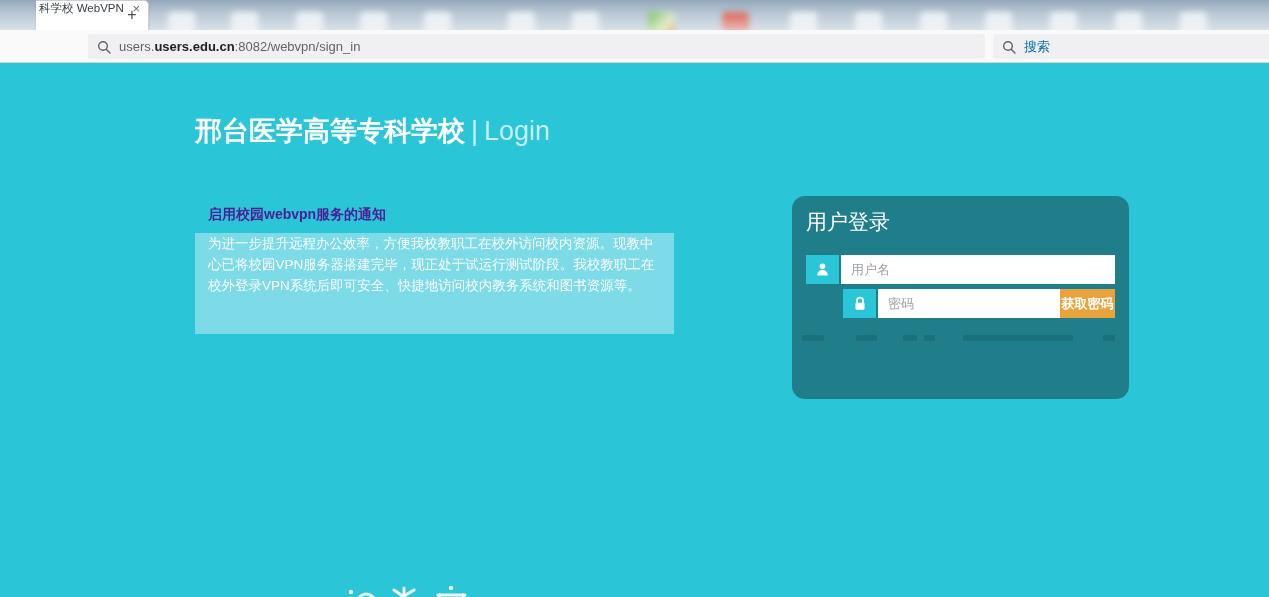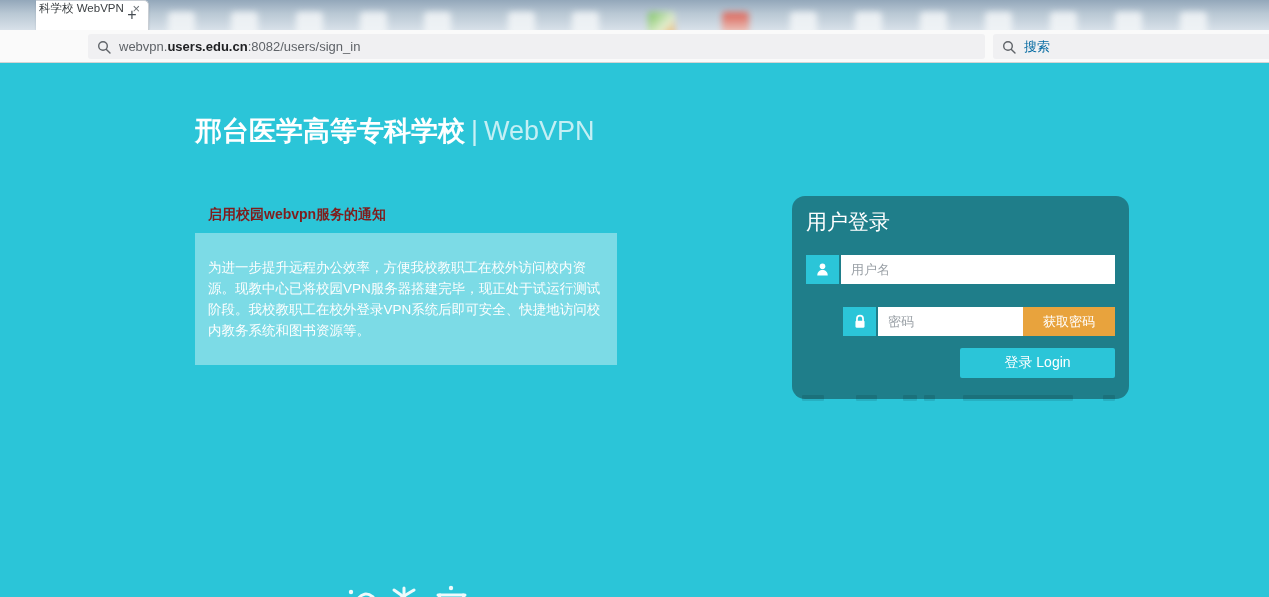--- a/index.html
+++ b/index.html
@@ -36,38 +36,38 @@
   .urltext b { color:#202124; font-weight:bold; }
   .searchtext { font-size:13px; color:#0369a1; }
 
   
   .page { position:absolute; left:0; top:63px; width:1269px; height:534px; background:#2bc5d8; }
   .site-title { position:absolute; left:195px; top:50px; font-size:27px; color:#fff; white-space:nowrap; }
   .site-title .sep { color:rgba(255,255,255,.75); font-weight:normal; padding:0 6px; }
   .site-title .suffix { color:rgba(255,255,255,.72); font-weight:normal; }
 
   .notice { position:absolute; left:195px; top:133px; width:480px; }
-  .notice-title { font-size:14px; color:#7f1d1d; font-weight:bold; padding:10px 13px 0 13px; height:37px; }
-  .notice-body { background:#7cdbe6; padding:24px 13px; width:422px; min-height:101px; }
+  .notice-title { font-size:14px; color:#4c1d95; font-weight:bold; padding:10px 13px 0 13px; height:37px; }
+  .notice-body { background:#7cdbe6; padding:0 13px; width:479px; min-height:101px; }
   .notice-body p { font-size:13.5px; color:#fdfefe; line-height:21px; }
 
   .panel { position:absolute; left:792px; top:133px; width:337px; height:203px; background:#1f7e8a;
            padding:10px 14px 0 14px;border-radius:13px; }
   .panel-title { color:#fff; font-size:21px; font-weight:normal; line-height:32px; }
   .frow { display:flex; height:29px; align-items:stretch; }
   .frow.user { margin-top:17px; }
-  .frow.pass { margin-top:23px;padding-left:37px; }
+  .frow.pass { margin-top:5px;padding-left:37px; }
   .icon-box { width:33px; flex:none; background:#2bc5d8; display:flex; align-items:center;
               justify-content:center; margin-right:2px; }
   .icon-box svg { display:block; }
   .frow input { flex:1; min-width:0; border:none; outline:none; background:#fff; font-size:13px;
                 color:#15803d; padding:0 10px; font-family:"Liberation Sans","DejaVu Sans",sans-serif; }
   .frow input::placeholder { color:#9aa0a6; opacity:1; }
-  .getpwd { flex:none; width:92px; border:none; background:#e8a33d; color:#fff; font-size:13px;
-            cursor:pointer; font-family:inherit; }
+  .getpwd { flex:none; width:55px; border:none; background:#e8a33d; color:#fff; font-size:13px;
+            cursor:pointer; font-family:inherit;font-weight:bold; }
   .login-row { display:flex; justify-content:flex-end; margin-top:12px; }
   .login-btn { width:155px; height:30px; border:none; border-radius:2px; background:#2bc5d8;
                color:#fff; font-size:14px; cursor:pointer; font-family:inherit; }
   .panel-footer { display:flex; margin-top:17px; height:6px; }
   .panel-footer i { display:block; height:6px; background:rgba(0,0,0,.10); border-radius:1px; }
   .panel-footer i:nth-child(1){width:22px;margin-left:-4px;}
   .panel-footer i:nth-child(2){width:22px;margin-left:32px;}
   .panel-footer i:nth-child(3){width:14px;margin-left:26px;}
   .panel-footer i:nth-child(4){width:11px;margin-left:7px;}
   .panel-footer i:nth-child(5){width:112px;margin-left:28px;}
@@ -104,34 +104,34 @@
     </div>
     <div class="newtab">+</div>
   </div>
 
   <div class="navbar">
     <div class="urlfield">
       <svg class="mag" viewBox="0 0 14 14">
         <circle cx="6" cy="6" r="4.3" fill="none" stroke="#5f6368" stroke-width="1.4"></circle>
         <line x1="9.4" y1="9.4" x2="13" y2="13" stroke="#5f6368" stroke-width="1.4" stroke-linecap="round"></line>
       </svg>
-      <span class="urltext"><span>webvpn.</span><b>users.edu.cn</b><span>:8082/users/sign_in</span></span>
+      <span class="urltext"><span>users.</span><b>users.edu.cn</b><span>:8082/webvpn/sign_in</span></span>
     </div>
     <div class="searchfield">
       <svg class="mag" viewBox="0 0 14 14">
         <circle cx="6" cy="6" r="4.3" fill="none" stroke="#5f6368" stroke-width="1.4"></circle>
         <line x1="9.4" y1="9.4" x2="13" y2="13" stroke="#5f6368" stroke-width="1.4" stroke-linecap="round"></line>
       </svg>
       <span class="searchtext">搜索</span>
     </div>
   </div>
 
   <div class="page">
 
-    <div class="site-title"><b>邢台医学高等专科学校</b><span class="sep">|</span><span class="suffix">WebVPN</span></div>
+    <div class="site-title"><b>邢台医学高等专科学校</b><span class="sep">|</span><span class="suffix">Login</span></div>
 
     <div class="notice">
       <div class="notice-title">启用校园webvpn服务的通知</div>
       <div class="notice-body">
         <p>为进一步提升远程办公效率，方便我校教职工在校外访问校内资源。现教中心已将校园VPN服务器搭建完毕，现正处于试运行测试阶段。我校教职工在校外登录VPN系统后即可安全、快捷地访问校内教务系统和图书资源等。</p>
       </div>
     </div>
 
     <div class="panel">
       <div class="panel-title">用户登录</div>
@@ -150,23 +150,20 @@
         <span class="icon-box">
           <svg width="14" height="15" viewBox="0 0 16 17">
             <path d="M4.5 8 V5.5 C4.5 3.2 6 1.8 8 1.8 C10 1.8 11.5 3.2 11.5 5.5 V8" fill="none" stroke="#fff" stroke-width="2"></path>
             <rect x="2.8" y="7.5" width="10.4" height="8" rx="1.2" fill="#fff"></rect>
           </svg>
         </span>
         <input type="password" placeholder="密码" style="">
         <button class="getpwd">获取密码</button>
       </div>
 
-      <div class="login-row">
-        <button class="login-btn">登录 Login</button>
-      </div>
 
       <div class="panel-footer">
         <i></i>
           <i></i>
           <i></i>
           <i></i>
           <i></i>
           <i></i>
       </div>
     </div>

